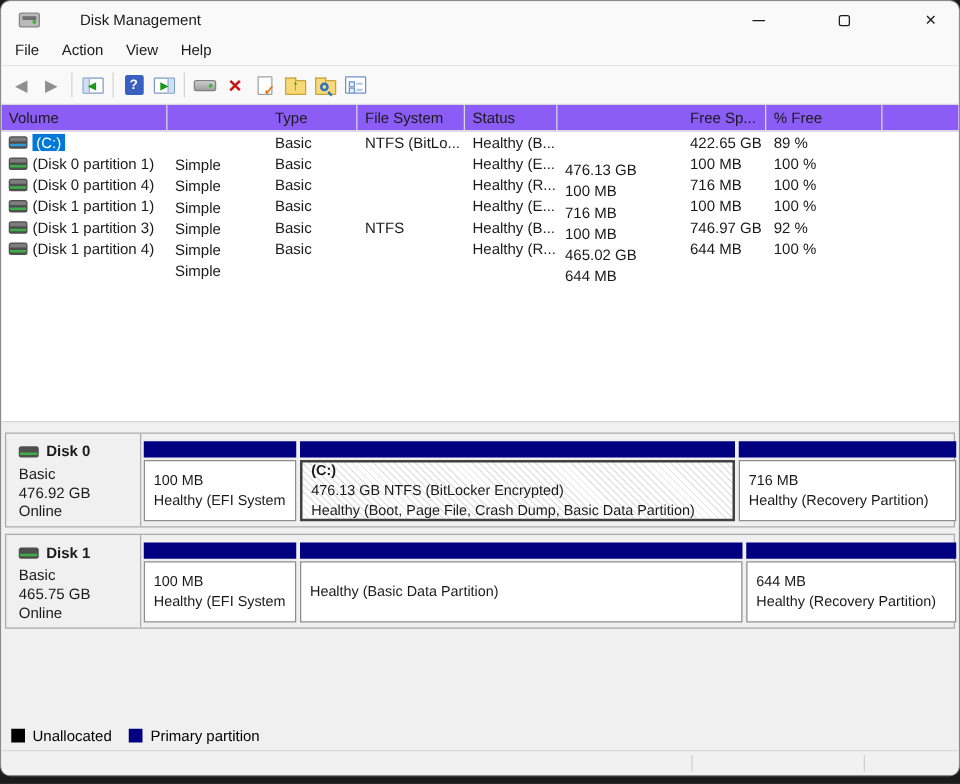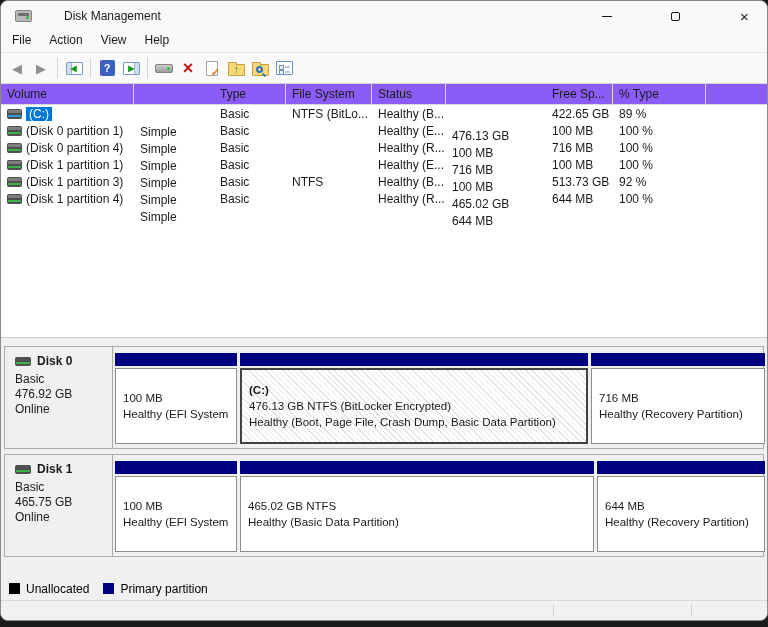--- a/index.html
+++ b/index.html
@@ -81,21 +81,21 @@
   .c-fill{flex:1; border-right:none;}
   .volcell { display:flex; align-items:center; gap:4px; }
   .vdrive { width:15px; height:10px; border-radius:2px; background:#4f4f4f; position:relative; flex:none; }
   .vdrive::before { content:""; position:absolute; left:1px; right:1px; top:1px; height:3px; background:#7d7d7d; }
   .vdrive::after  { content:""; position:absolute; left:1px; right:1px; bottom:2px; height:2px; background:#3fae49; }
   .vdrive.blue::after { background:#2e9bd6; }
   .sel-label { background:#0078d7; color:#fff; padding:0 3px; }
 
   
   .lower { flex:1; background:#f0f0f0; display:flex; flex-direction:column; padding-top:8px; }
-  .disk-row { height:103px; margin:0 3px 5px 3px; border:1px solid #ababab; display:flex; flex:none; }
+  .disk-row { height:76px; margin:0 3px 5px 3px; border:1px solid #ababab; display:flex; flex:none; }
   .disk-label { width:108px; flex:none; border-right:1px solid #ababab; padding:7px 4px 0 10px;
                 font-size:12px; color:#1a1a1a; line-height:15px; }
   .disk-title { display:flex; align-items:center; gap:6px; font-weight:bold; margin-bottom:3px; }
   .disk-ico { width:16px; height:9px; background:#4f4f4f; border-radius:2px; position:relative; flex:none; }
   .disk-ico::after { content:""; position:absolute; left:1px; right:1px; bottom:2px; height:2px; background:#3fae49; }
   .parts { flex:1; display:flex; padding:6px 2px 4px 2px; gap:3px; }
   .part { display:flex; flex-direction:column; flex:none; }
   .pbar { height:13px; background:#000080; flex:none; }
   .pbox { flex:1; margin-top:2px; background:#fff; border:1px solid #8c8c8c; padding:2px 7px;
           font-size:11.5px; color:#1a1a1a; line-height:16px; overflow:hidden; white-space:nowrap;
@@ -197,21 +197,21 @@
 
   <div class="listview">
     <div class="lv-header">
       <div class="lv-hcell c-vol">Volume</div>
       <div class="lv-hcell c-lay">Layout</div>
       <div class="lv-hcell c-typ">Type</div>
       <div class="lv-hcell c-fs">File System</div>
       <div class="lv-hcell c-st">Status</div>
       <div class="lv-hcell c-cap">Capacity</div>
       <div class="lv-hcell c-free">Free Sp...</div>
-      <div class="lv-hcell c-pct">% Type</div>
+      <div class="lv-hcell c-pct">% Free</div>
       <div class="lv-hcell c-fill"></div>
     </div>
 
     <div class="lv-row">
       <div class="lv-cell c-vol volcell">
           <span class="vdrive blue"></span>
           <span class="sel-label">(C:)</span>
         </div>
       <div class="lv-cell c-lay">Simple</div>
       <div class="lv-cell c-typ">Basic</div>
@@ -267,21 +267,21 @@
     <div class="lv-row">
       <div class="lv-cell c-vol volcell">
           <span class="vdrive"></span>
           <span>(Disk 1 partition 3)</span>
         </div>
       <div class="lv-cell c-lay">Simple</div>
       <div class="lv-cell c-typ">Basic</div>
       <div class="lv-cell c-fs">NTFS</div>
       <div class="lv-cell c-st">Healthy (B...</div>
       <div class="lv-cell c-cap">465.02 GB</div>
-      <div class="lv-cell c-free">513.73 GB</div>
+      <div class="lv-cell c-free">746.97 GB</div>
       <div class="lv-cell c-pct">92 %</div>
     </div>
 
     <div class="lv-row">
       <div class="lv-cell c-vol volcell">
           <span class="vdrive"></span>
           <span>(Disk 1 partition 4)</span>
         </div>
       <div class="lv-cell c-lay">Simple</div>
       <div class="lv-cell c-typ">Basic</div>
@@ -349,21 +349,20 @@
           <div class="pbox">
 
             <span>100 MB</span>
             <span>Healthy (EFI System</span>
           </div>
         </div>
         <div class="part" style="width:354px">
           <div class="pbar"></div>
           <div class="pbox">
 
-            <span>465.02 GB NTFS</span>
             <span>Healthy (Basic Data Partition)</span>
           </div>
         </div>
         <div class="part" style="width:168px">
           <div class="pbar"></div>
           <div class="pbox">
 
             <span>644 MB</span>
             <span>Healthy (Recovery Partition)</span>
           </div>

